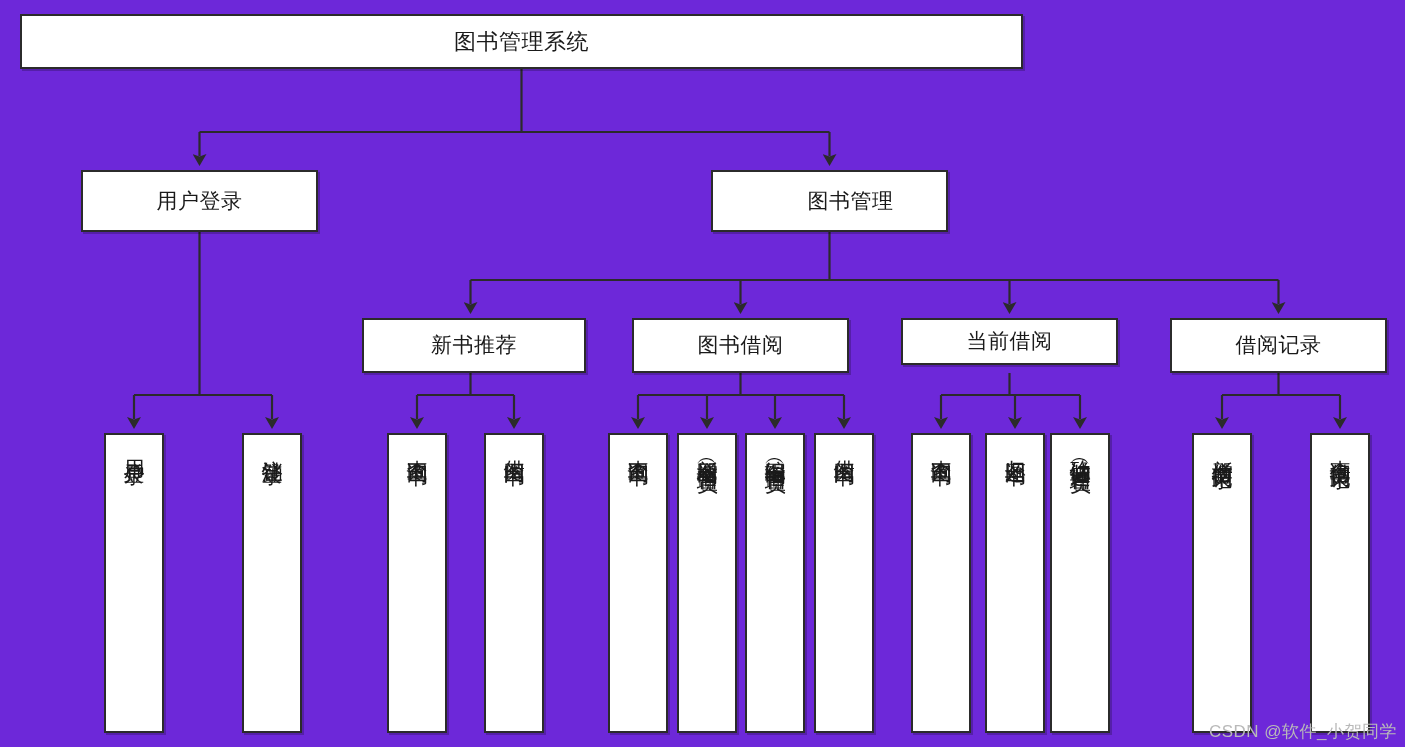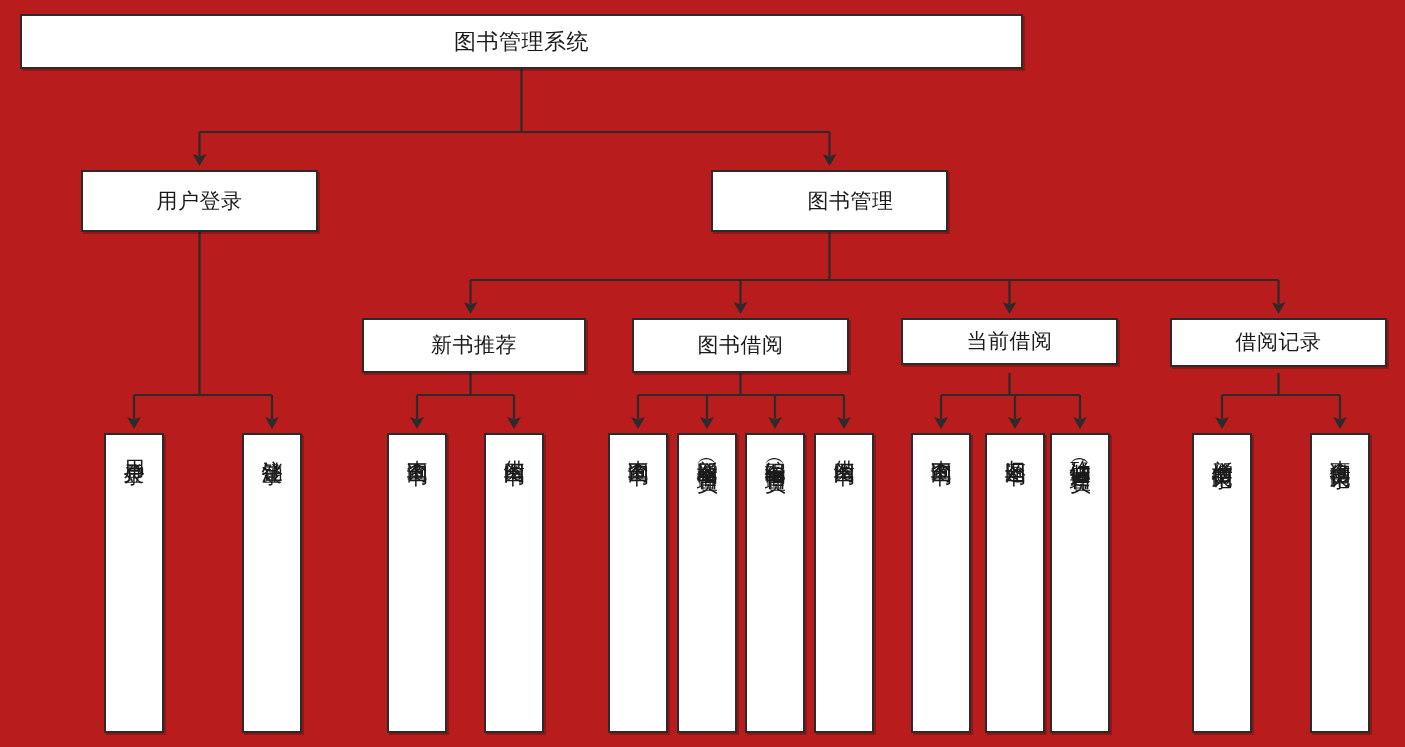--- a/index.html
+++ b/index.html
@@ -7,21 +7,21 @@
     padding: 0;
     background: #ffffff;
   }
   body {
     font-family: "Liberation Sans", "DejaVu Sans", sans-serif;
   }
   #canvas {
     position: relative;
     width: 1405px;
     height: 747px;
-    background: #b91c1c;
+    background: #6d28d9;
     overflow: hidden;
   }
   svg#wires {
     position: absolute;
     left: 0; top: 0;
     width: 1405px;
     height: 747px;
     pointer-events: none;
   }
   .node {
@@ -130,21 +130,21 @@
       </div>
       <div class="node h" style="left: 362px; top: 318px; width: 224px; height: 55px;">
         <span class="lbl">新书推荐</span>
       </div>
       <div class="node h" style="left: 632px; top: 318px; width: 217px; height: 55px;">
         <span class="lbl">图书借阅</span>
       </div>
       <div class="node h" style="left: 901px; top: 318px; width: 217px; height: 47px;">
         <span class="lbl">当前借阅</span>
       </div>
-      <div class="node h" style="left: 1170px; top: 318px; width: 217px; height: 49px;">
+      <div class="node h" style="left: 1170px; top: 318px; width: 217px; height: 55px;">
         <span class="lbl">借阅记录</span>
       </div>
       <div class="node v" style="left: 104px; top: 433px; width: 60px; height: 300px;">
         <span class="lbl">用户登录</span>
       </div>
       <div class="node v" style="left: 242px; top: 433px; width: 60px; height: 300px;">
         <span class="lbl">注销登录</span>
       </div>
       <div class="node v" style="left: 387px; top: 433px; width: 60px; height: 300px;">
         <span class="lbl">查询图书</span>
@@ -174,13 +174,14 @@
         <span class="lbl">确认归还（管理员）</span>
       </div>
       <div class="node v" style="left: 1192px; top: 433px; width: 60px; height: 300px;">
         <span class="lbl">新增借阅记录</span>
       </div>
       <div class="node v" style="left: 1310px; top: 433px; width: 60px; height: 300px;">
         <span class="lbl">查询借阅记录</span>
       </div>
     </div>
 
+  <div class="watermark">CSDN @软件_小贺同学</div>
 </div>
 
 </body></html>

